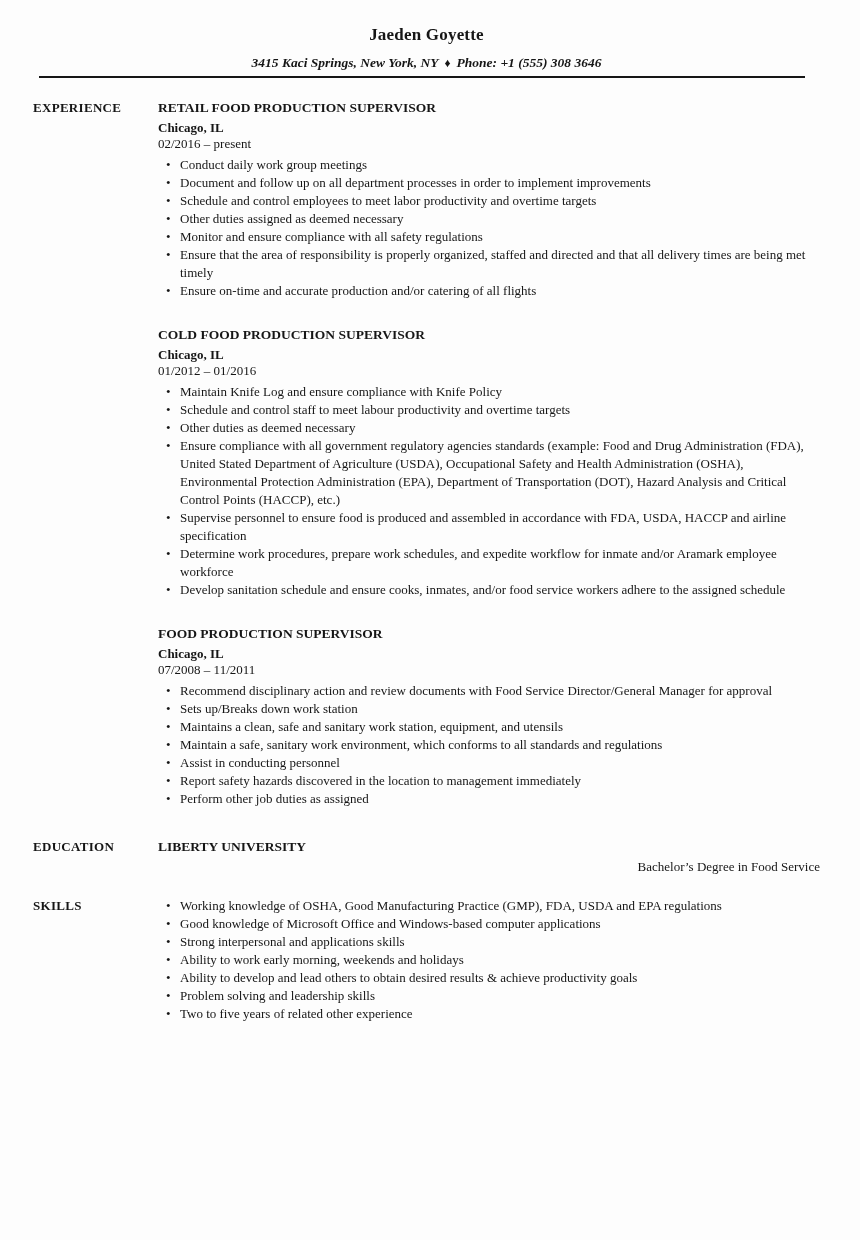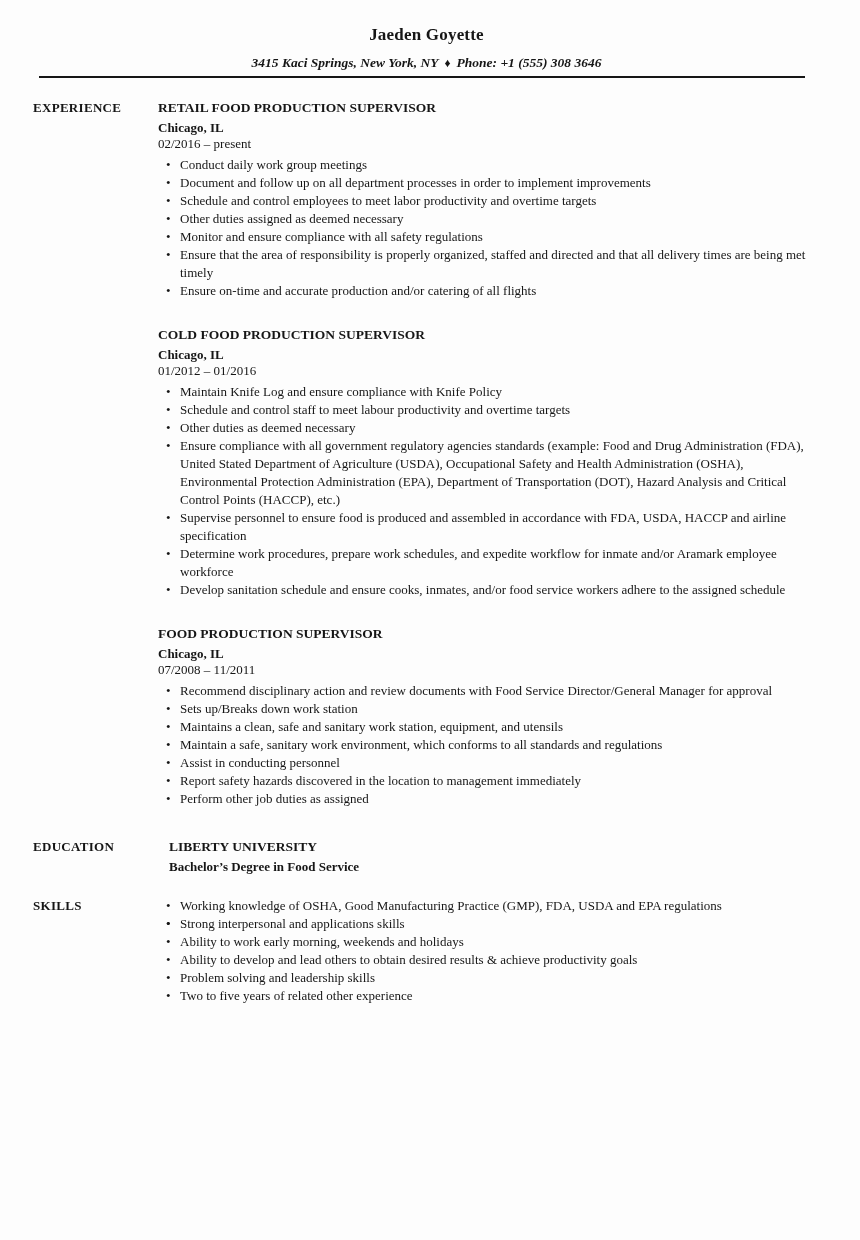--- a/index.html
+++ b/index.html
@@ -43,21 +43,21 @@
     grid-template-columns: 125px 1fr;
     align-items: start;
   }
   .section-label {
     font-size: 13px;
     font-weight: bold;
     letter-spacing: 0.3px;
     line-height: 18px;
   }
   .section-exp { margin-top: 21px; }
-  .section-edu { margin-top: 30px; gap: 11px; }
+  .section-edu { margin-top: 30px; }
   .section-skl { margin-top: 21px; }
   
   .job + .job { margin-top: 26px; }
   .job-title {
     font-size: 13.5px;
     font-weight: bold;
     line-height: 18px;
   }
   .job-location {
     font-size: 13px;
@@ -86,23 +86,24 @@
     top: 0;
   }
   
   .school {
     font-size: 13.5px;
     font-weight: bold;
     line-height: 18px;
   }
   .degree {
     font-size: 13px;
-    font-weight: bold;
+    font-weight: normal;
     line-height: 18px;
     margin-top: 2px;
+    text-align: right;
   }
   .skills-body ul.bullets { margin-top: 0; }
 </style>
 </head>
 <body>
 
 <div class="page">
 
   <header>
     <div class="name">Jaeden Goyette</div>
@@ -170,21 +171,21 @@
       <div class="school">LIBERTY UNIVERSITY</div>
       <div class="degree">Bachelor’s Degree in Food Service</div>
     </div>
   </section>
 
   <section class="section section-skl">
     <div class="section-label">SKILLS</div>
     <div class="section-body skills-body">
       <ul class="bullets">
         <li><span class="blt">•</span><span>Working knowledge of OSHA, Good Manufacturing Practice (GMP), FDA, USDA and EPA regulations</span></li>
-        <li><span class="blt">•</span></li>
+        <li><span class="blt">•</span><span>Good knowledge of Microsoft Office and Windows-based computer applications</span></li>
         <li><span class="blt">•</span><span>Strong interpersonal and applications skills</span></li>
         <li><span class="blt">•</span><span>Ability to work early morning, weekends and holidays</span></li>
         <li><span class="blt">•</span><span>Ability to develop and lead others to obtain desired results &amp; achieve productivity goals</span></li>
         <li><span class="blt">•</span><span>Problem solving and leadership skills</span></li>
         <li><span class="blt">•</span><span>Two to five years of related other experience</span></li>
       </ul>
     </div>
   </section>
 
 </div>

